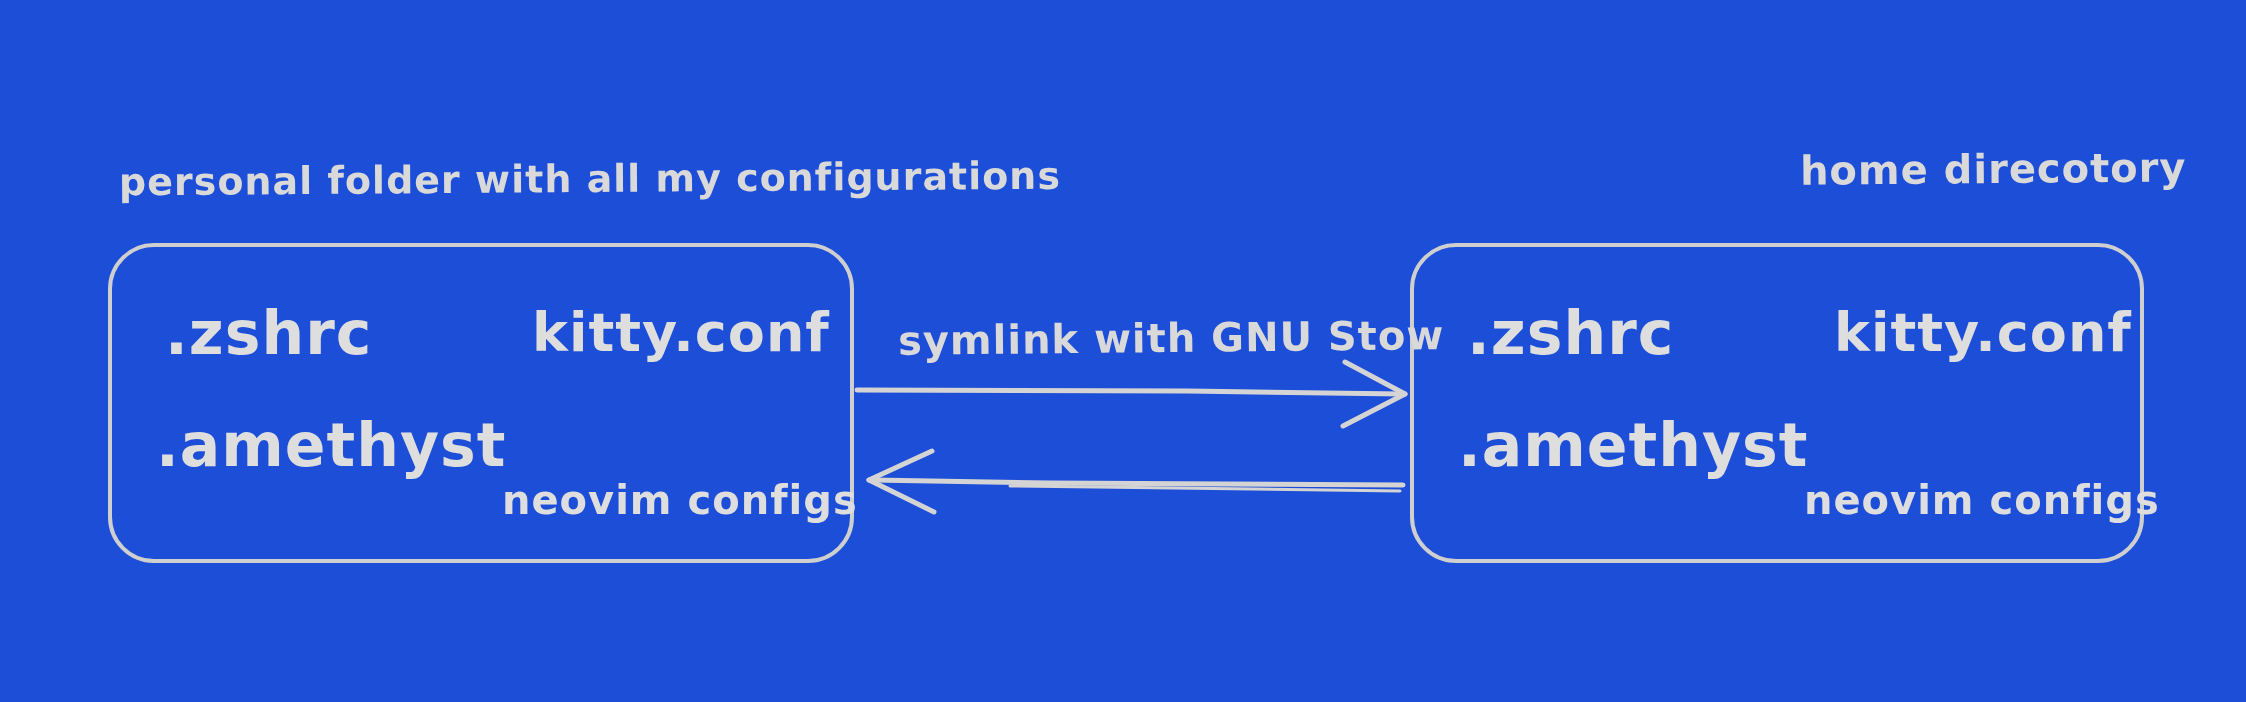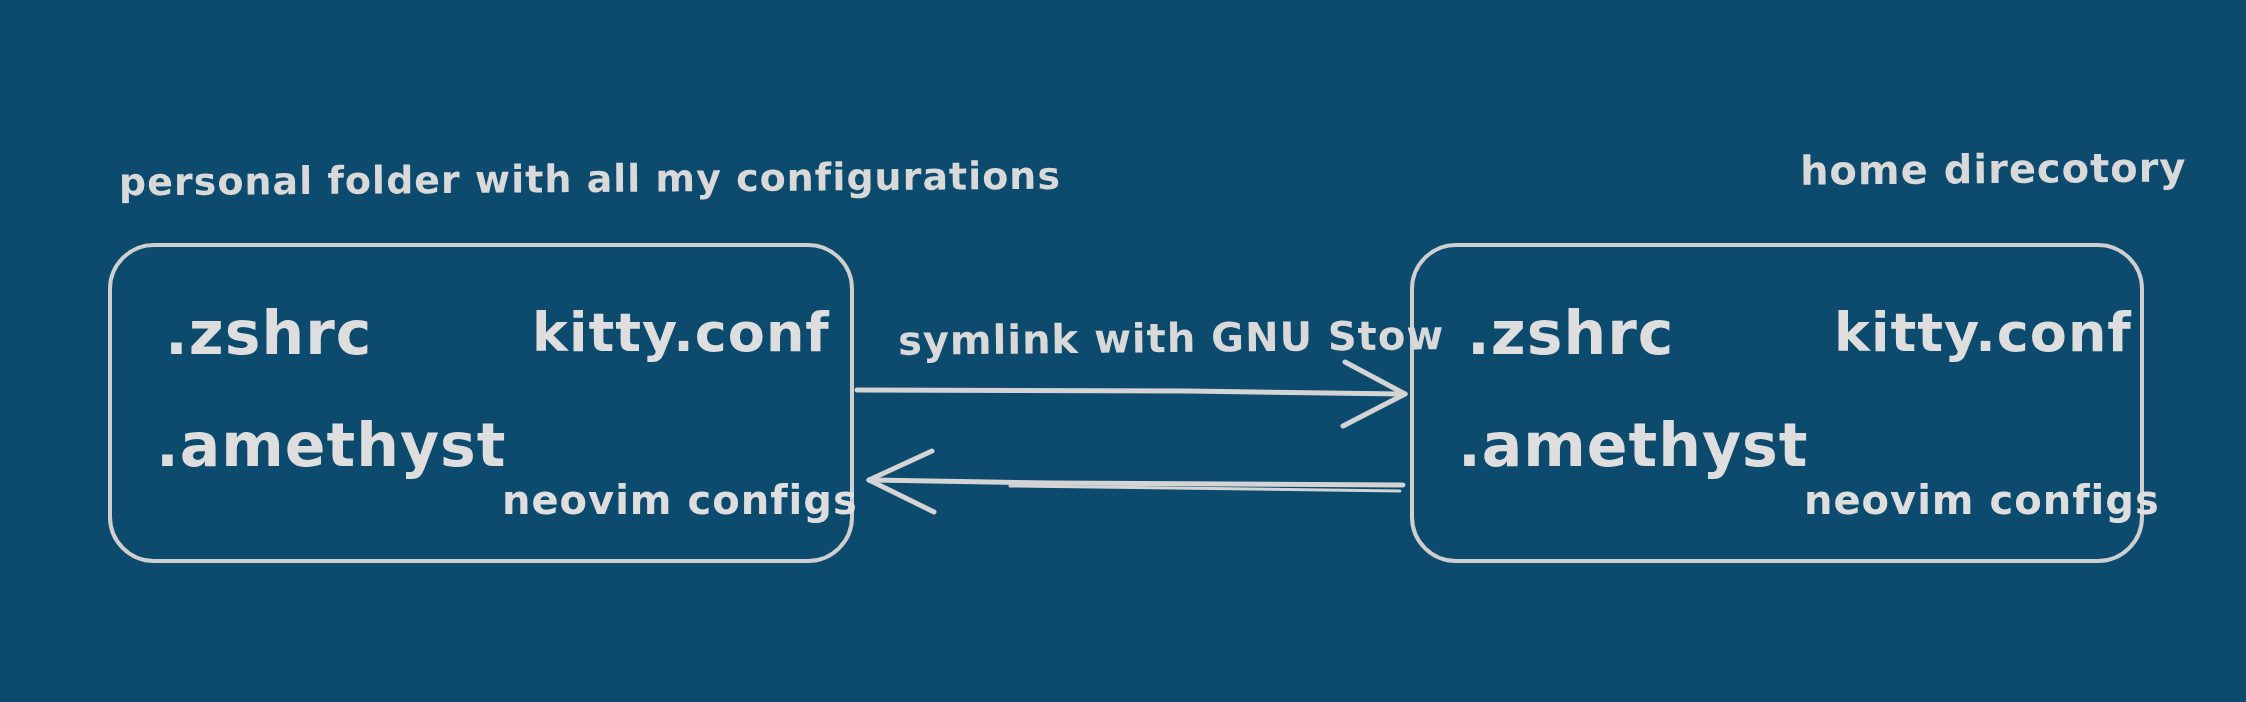--- a/index.html
+++ b/index.html
@@ -11,21 +11,21 @@
     width: 2246px;
     height: 702px;
     overflow: hidden;
     font-family: "DejaVu Sans", sans-serif;
     color: #dedede;
   }
   .canvas {
     position: relative;
     width: 2246px;
     height: 702px;
-    background: #0c4a6e;
+    background: #1d4ed8;
   }
   .txt {
     position: absolute;
     line-height: 1;
     white-space: nowrap;
     font-weight: bold;
     color: #dedede;
     letter-spacing: 1px;
   }
   

